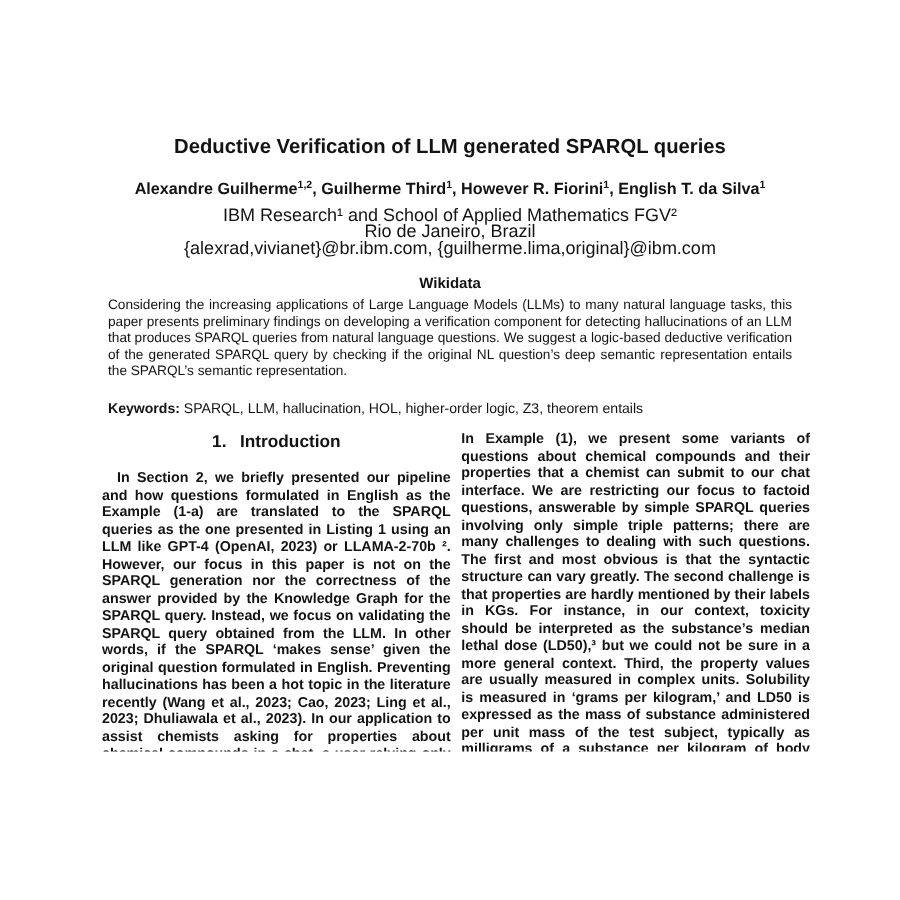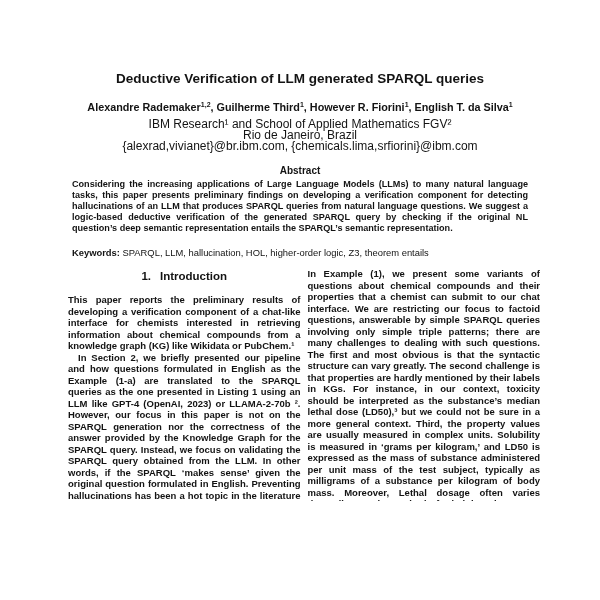--- a/index.html
+++ b/index.html
@@ -12,21 +12,21 @@
     height: 600px;
     overflow: hidden;
     color: #131313;
     font-family: "Liberation Sans", sans-serif;
     -webkit-font-smoothing: antialiased;
   }
   .page {
     box-sizing: border-box;
     width: 600px;
     height: 501px;
-    padding-top: 71px;
+    padding-top: 90px;
     overflow: hidden;
   }
   .title {
     text-align: center;
     font-weight: bold;
     font-size: 13.5px;
     line-height: 15px;
     margin: 0 40px;
   }
   .authors {
@@ -54,21 +54,20 @@
     font-weight: bold;
     font-size: 10px;
     line-height: 11px;
   }
   .abstract-text {
     margin: 3px 72px 0 72px;
     font-size: 9.1px;
     line-height: 11.1px;
     text-align: justify;
     hyphens: auto;
-    font-weight: bold;
     -webkit-hyphens: auto;
   }
   .keywords {
     margin: 13px 72px 0 72px;
     font-size: 9.4px;
     line-height: 11px;
   }
   .kw-label {
     font-weight: bold;
     text-align: right;
@@ -107,44 +106,43 @@
   }
 </style>
 </head>
 <body>
 
 <div class="page">
 
   <div class="title">Deductive Verification of LLM generated SPARQL queries</div>
 
   <div class="authors">
-    <span><span>Alexandre Rademaker</span><sup>1,2</sup><span>, </span></span><span><span>Guilherme Third</span><sup>1</sup><span>, </span></span><span><span>However R. Fiorini</span><sup>1</sup><span>, </span></span><span><span>English T. da Silva</span><sup>1</sup></span>
+    <span><span>Alexandre Guilherme</span><sup>1,2</sup><span>, </span></span><span><span>Guilherme Third</span><sup>1</sup><span>, </span></span><span><span>However R. Fiorini</span><sup>1</sup><span>, </span></span><span><span>English T. da Silva</span><sup>1</sup></span>
   </div>
 
   <div class="affil-block">
     <div>IBM Research¹ and School of Applied Mathematics FGV²</div>
     <div>Rio de Janeiro, Brazil</div>
-    <div>{alexrad,vivianet}@br.ibm.com, {chemicals.lima,srfiorini}@ibm.com</div>
+    <div>{alexrad,vivianet}@br.ibm.com, {guilherme.lima,original}@ibm.com</div>
   </div>
 
-  <div class="abstract-heading">Abstract</div>
+  <div class="abstract-heading">Wikidata</div>
 
   <div class="abstract-text">Considering the increasing applications of Large Language Models (LLMs) to many natural language tasks, this paper presents preliminary findings on developing a verification component for detecting hallucinations of an LLM that produces SPARQL queries from natural language questions. We suggest a logic-based deductive verification of the generated SPARQL query by checking if the original NL question’s deep semantic representation entails the SPARQL’s semantic representation.</div>
 
   <div class="keywords">
     <span class="kw-label">Keywords:</span><span> SPARQL, LLM, hallucination, HOL, higher-order logic, Z3, theorem entails</span>
   </div>
 
   <div class="columns">
 
     <div class="col">
       <div class="section-heading">
         <span class="sec-num">1.</span><span>Introduction</span>
       </div>
-      <p>This paper reports the preliminary results of developing a verification component of a chat-like interface for chemists interested in retrieving information about chemical compounds from a knowledge graph (KG) like Wikidata or PubChem.¹</p>
       <p class="indent">In Section 2, we briefly presented our pipeline and how questions formulated in English as the Example (1-a) are translated to the SPARQL queries as the one presented in Listing 1 using an LLM like GPT-4 (OpenAI, 2023) or LLAMA-2-70b ². However, our focus in this paper is not on the SPARQL generation nor the correctness of the answer provided by the Knowledge Graph for the SPARQL query. Instead, we focus on validating the SPARQL query obtained from the LLM. In other words, if the SPARQL ‘makes sense’ given the original question formulated in English. Preventing hallucinations has been a hot topic in the literature recently (Wang et al., 2023; Cao, 2023; Ling et al., 2023; Dhuliawala et al., 2023). In our application to assist chemists asking for properties about chemical compounds in a chat, a user relying only on the LLM’s final answer can be misguided if he can’t read the intermediary SPARQL query produced to retrieve the facts from the Knowledge Graph.</p>
     </div>
 
     <div class="col">
       <p>In Example (1), we present some variants of questions about chemical compounds and their properties that a chemist can submit to our chat interface. We are restricting our focus to factoid questions, answerable by simple SPARQL queries involving only simple triple patterns; there are many challenges to dealing with such questions. The first and most obvious is that the syntactic structure can vary greatly. The second challenge is that properties are hardly mentioned by their labels in KGs. For instance, in our context, toxicity should be interpreted as the substance’s median lethal dose (LD50),³ but we could not be sure in a more general context. Third, the property values are usually measured in complex units. Solubility is measured in ‘grams per kilogram,’ and LD50 is expressed as the mass of substance administered per unit mass of the test subject, typically as milligrams of a substance per kilogram of body mass. Moreover, Lethal dosage often varies depending on the method of administration; many substances are less toxic when administered orally than when intravenously administered. To sum up, the toxicity of a compound is usually expressed as a complex unit like ‘LD50 Rat oral 3530 mg/kg’. Fourth, chemicals can be identified in various ways. For example, ‘allyl alcohol’ has 91 synonyms ranging from IUPAC names to identifiers in different standards proposed</p>
     </div>
 
   </div>
 
 </div>

